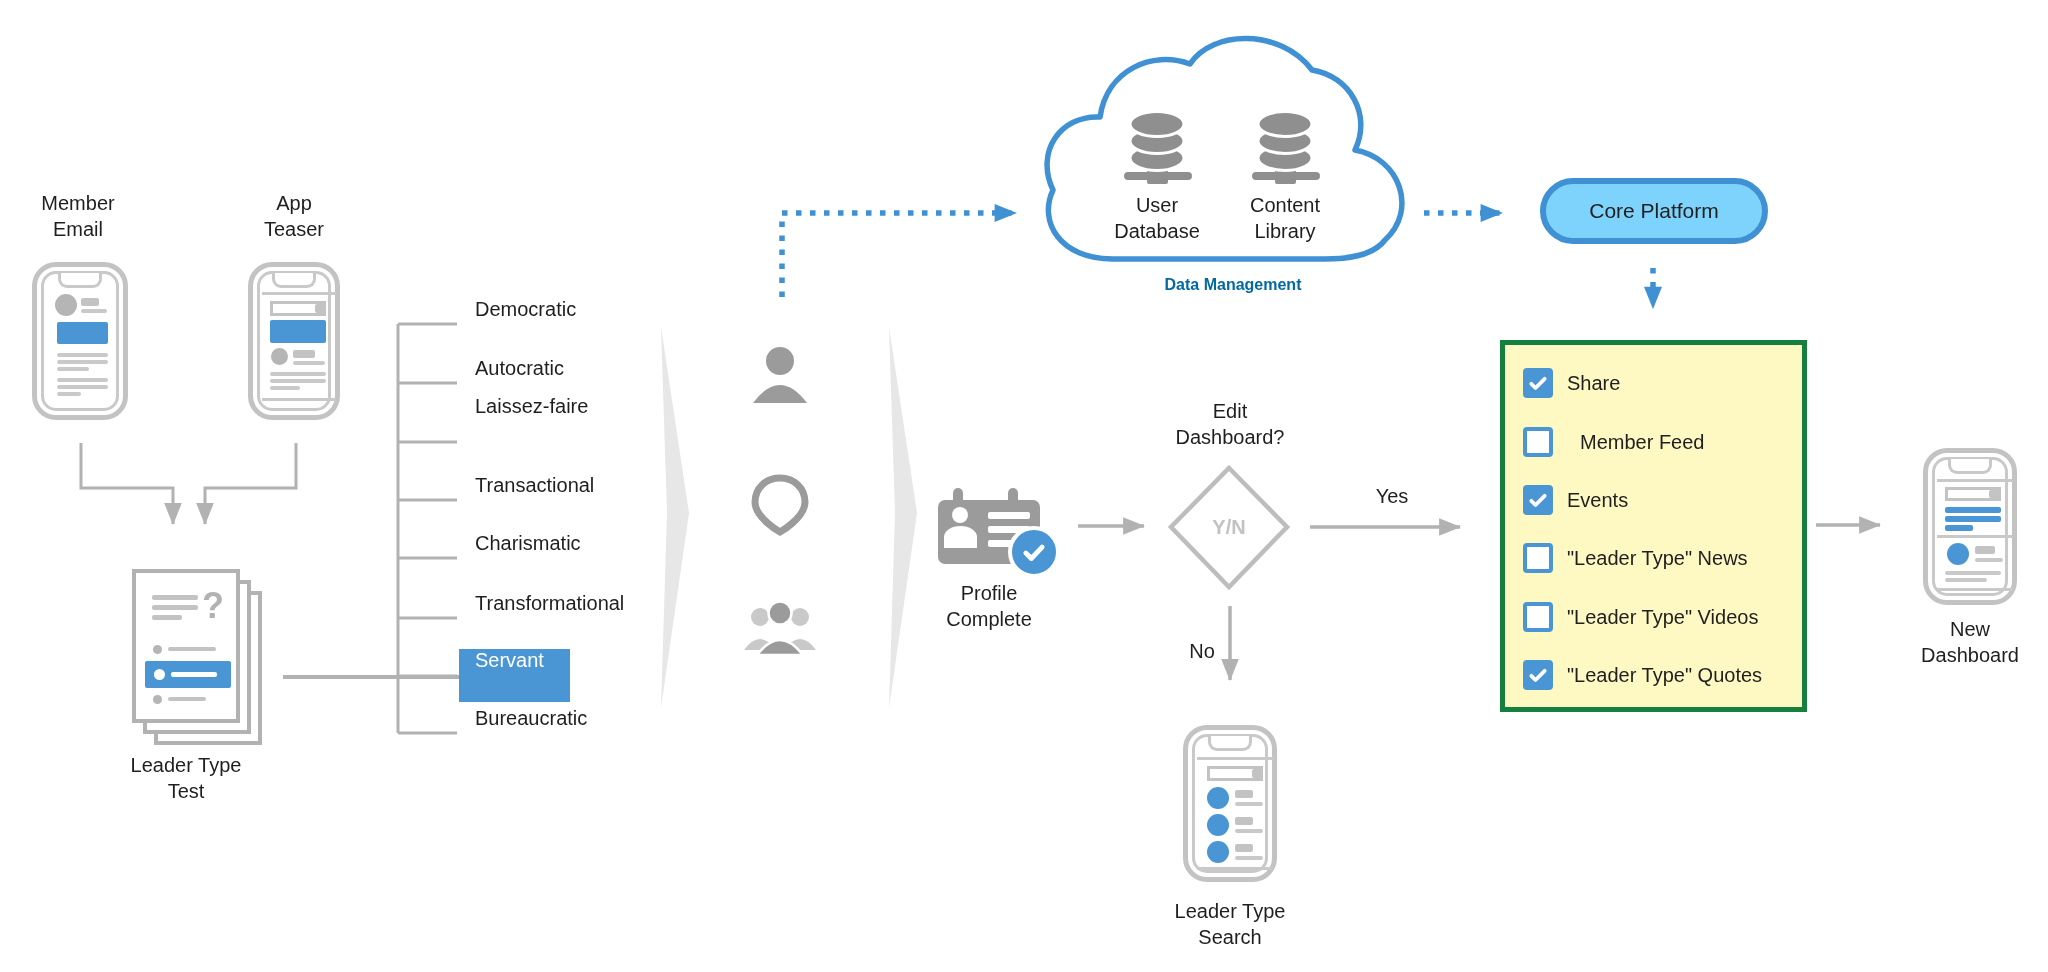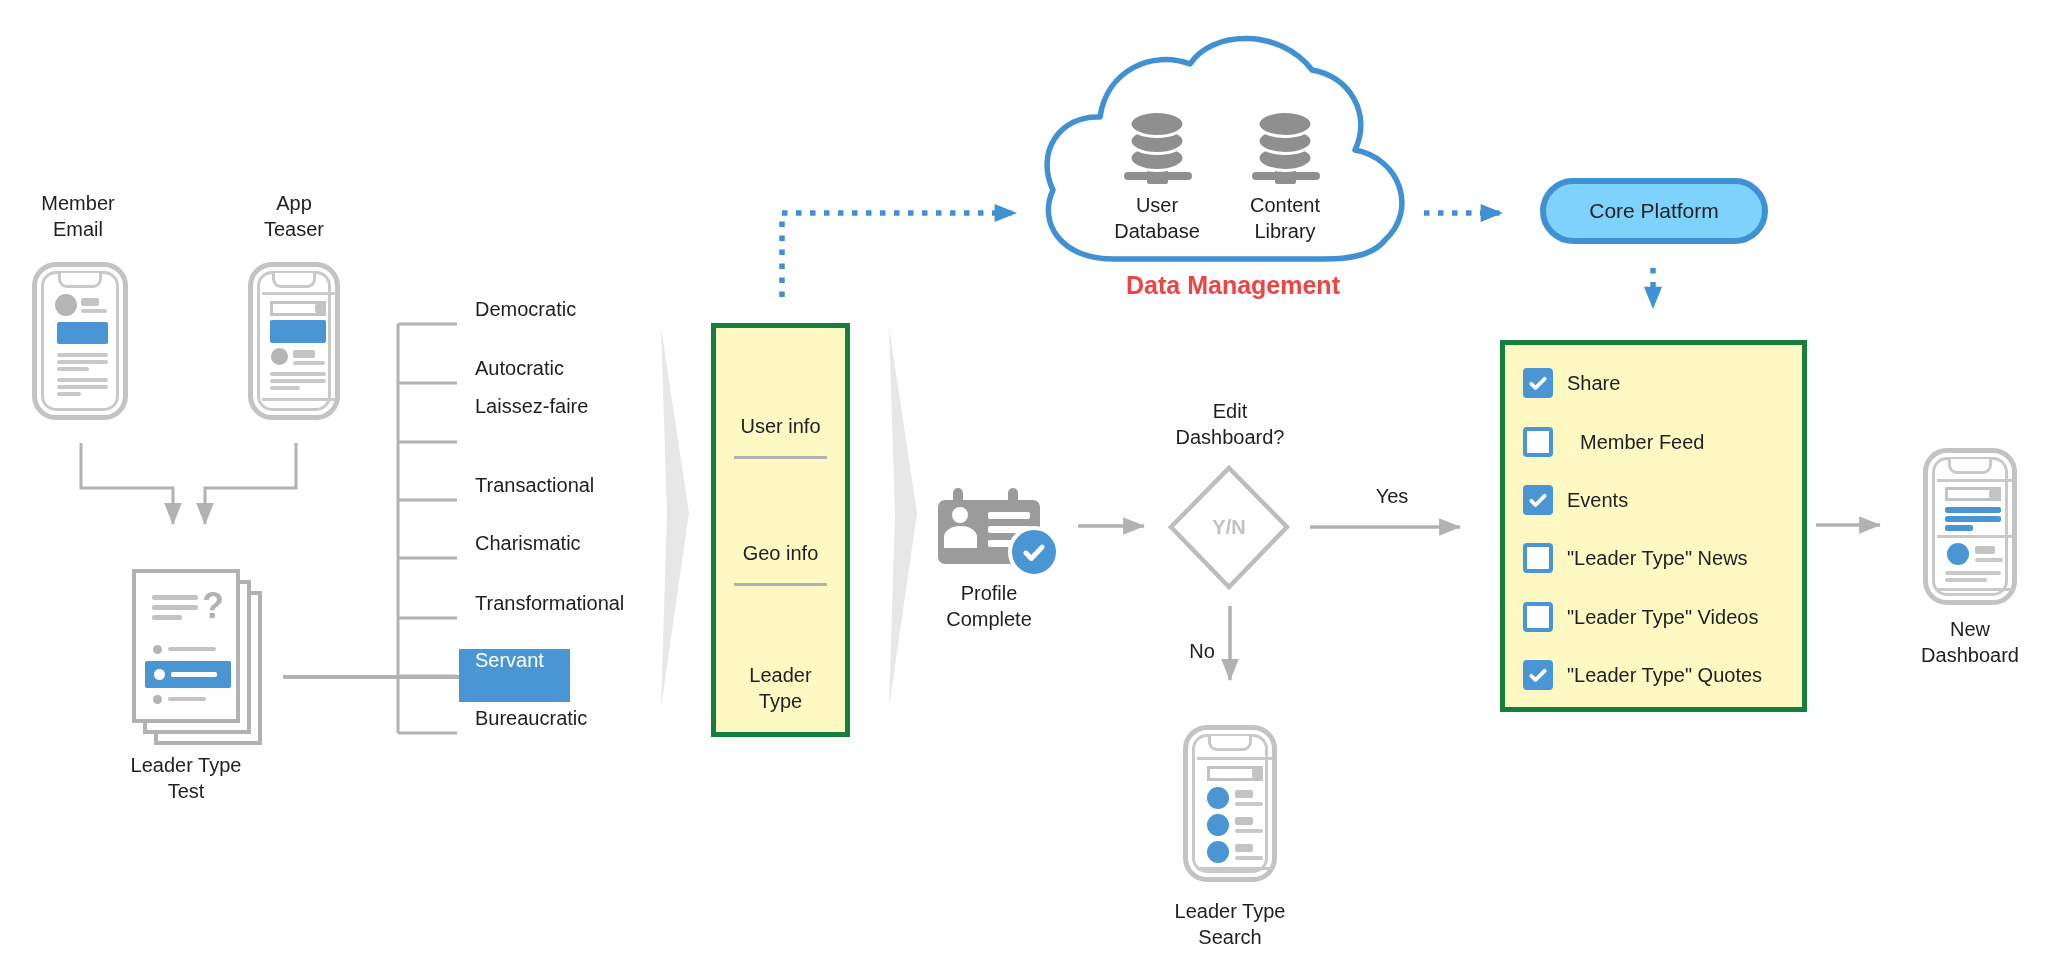--- a/index.html
+++ b/index.html
@@ -208,28 +208,20 @@
   <div class="lt-item" style="top:592px;">
       <span>Transformational</span>
     </div>
   <div class="lt-item selected" style="top:649px;">
       <span>Servant</span>
     </div>
   <div class="lt-item" style="top:707px;">
       <span>Bureaucratic</span>
     </div>
 
-  <div class="gray-box" style="left:711px;top:323px;width:139px;height:414px;">
-    <div class="lbl" style="left:0;top:85px;width:129px;">User info</div>
-    <div class="sep" style="left:18px;top:128px;width:93px;"></div>
-    <div class="lbl" style="left:0;top:212px;width:129px;">Geo info</div>
-    <div class="sep" style="left:18px;top:255px;width:93px;"></div>
-    <div class="lbl" style="left:0;top:334px;width:129px;">Leader
-Type</div>
-  </div>
 
   <div class="pin" style="left:953px;top:488px;"></div>
   <div class="pin" style="left:1008px;top:488px;"></div>
   <div class="badge-card" style="left:938px;top:500px;width:102px;height:64px;">
     <div class="abs" style="left:14px;top:7px;width:16px;height:16px;border-radius:50%;background:#fff;"></div>
     <div class="abs" style="left:6px;top:26px;width:33px;height:22px;border-radius:50% 50% 0 0;background:#fff;"></div>
     <div class="wbar" style="left:50px;top:12px;width:42px;"></div>
     <div class="wbar" style="left:50px;top:26px;width:42px;"></div>
     <div class="wbar" style="left:50px;top:40px;width:32px;"></div>
   </div>
@@ -264,21 +256,21 @@
     <div class="thinbar" style="left:47px;top:126px;width:28px;"></div>
     <div class="divline" style="left:9px;top:137px;width:76px;"></div>
   </div>
   <div class="lbl" style="left:1155px;top:898px;width:150px;">Leader Type
 Search</div>
 
   <div class="lbl" style="left:1097px;top:192px;width:120px;">User
 Database</div>
   <div class="lbl" style="left:1225px;top:192px;width:120px;">Content
 Library</div>
-  <div class="lbl bold" style="left:1120px;top:272px;width:226px;font-size:25px;color:#ef4444;">Data Management</div>
+  <div class="lbl bold" style="left:1120px;top:272px;width:226px;font-size:16px;color:#0369a1;">Data Management</div>
 
   <div class="pill" style="left:1540px;top:178px;width:228px;height:66px;">
     <span>Core Platform</span>
   </div>
 
   <div class="gray-box" style="left:1500px;top:340px;width:307px;height:372px;">
     <div class="check-row" style="top:23px;">
       <div class="cbx checked">
           <svg class="tick" viewBox="0 0 24 24">
             <path d="M4 13l5 5L20 7" stroke="#fff" stroke-width="4.5" fill="none" stroke-linecap="round" stroke-linejoin="round"></path>

